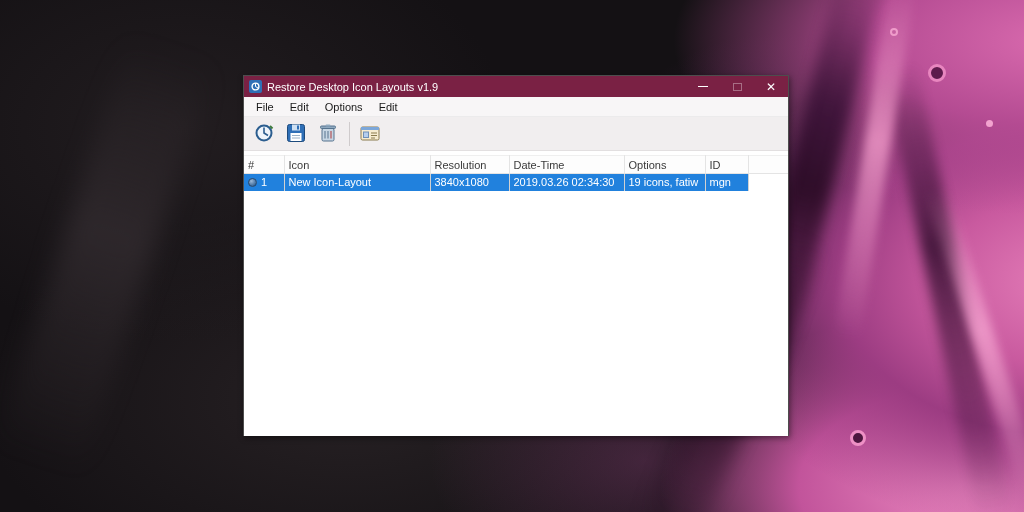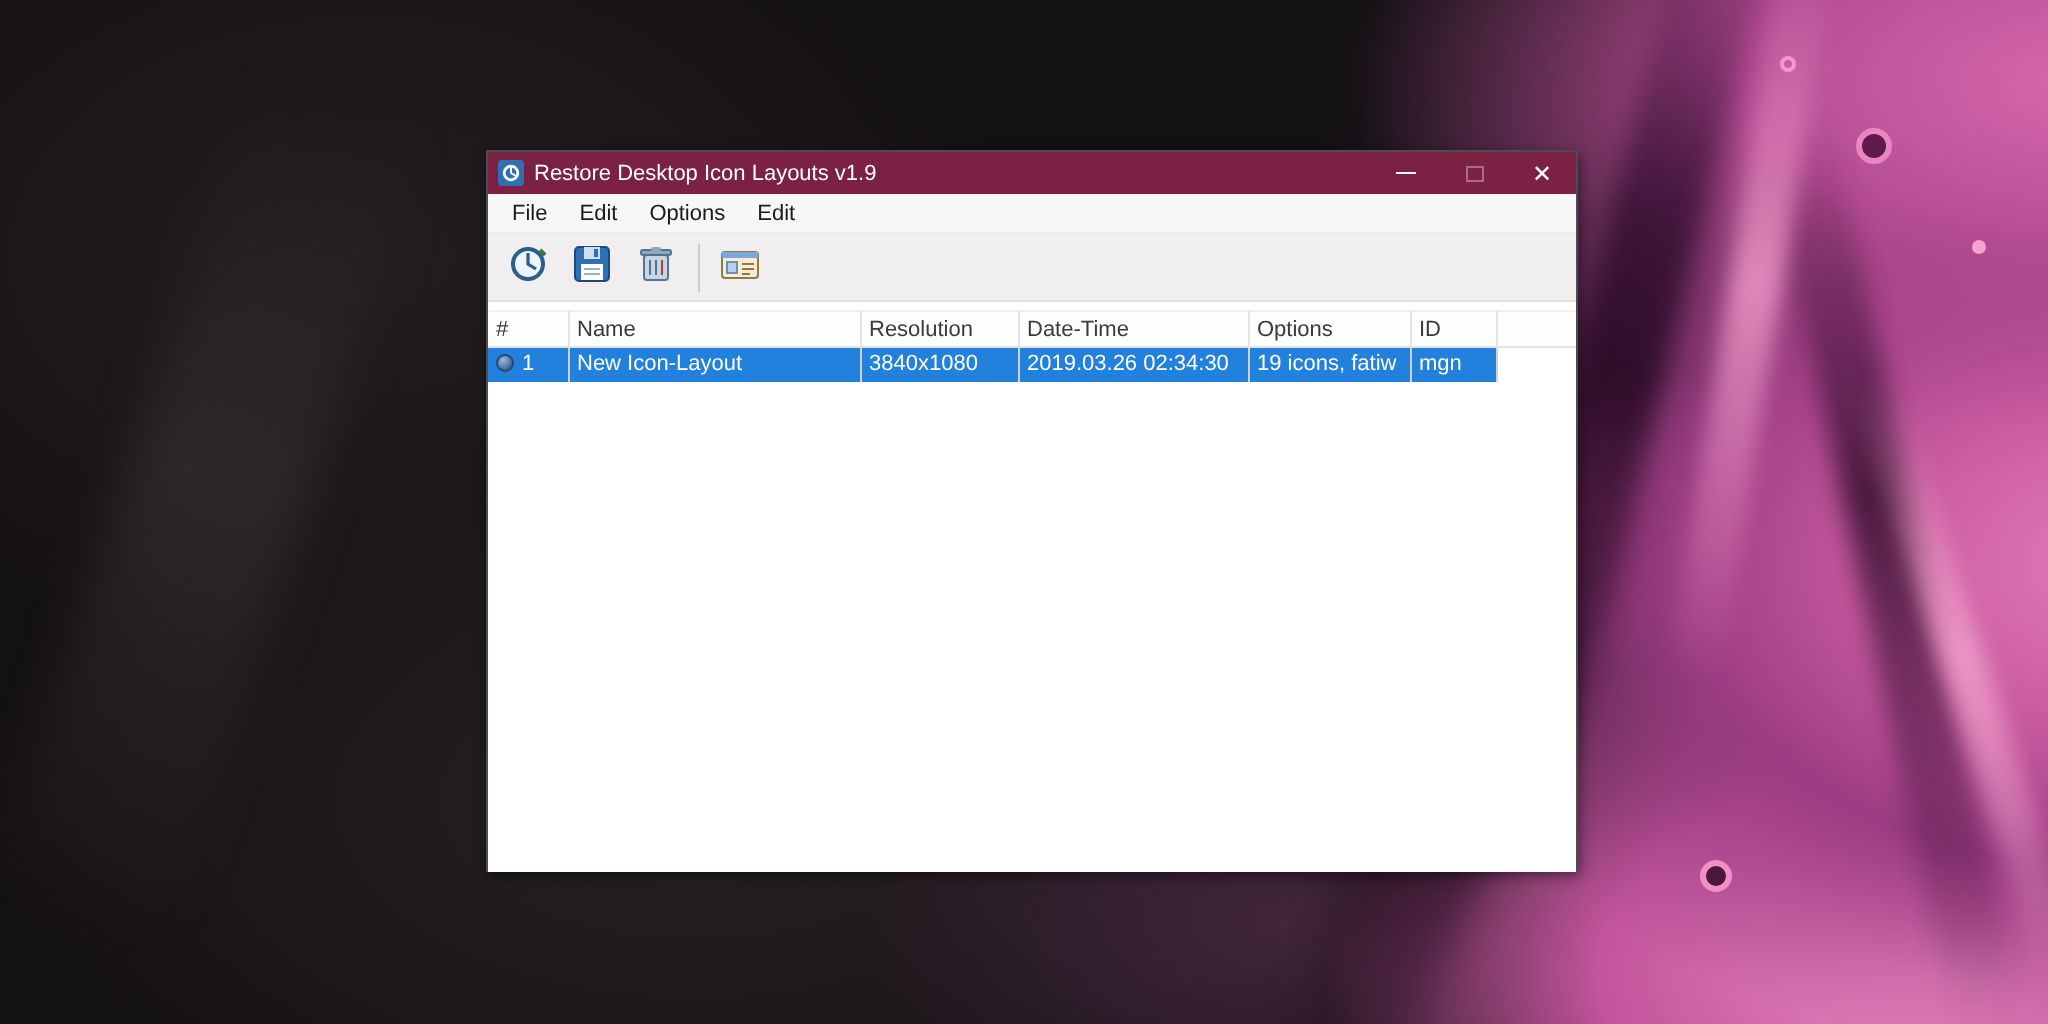--- a/index.html
+++ b/index.html
@@ -200,21 +200,21 @@
             <col class="col-name">
             <col class="col-res">
           <col class="col-date">
             <col class="col-det">
             <col class="col-id">
             <col class="col-fill">
         </colgroup>
         <thead>
           <tr>
             <th>#</th>
-            <th>Name</th>
+            <th>Icon</th>
             <th>Resolution</th>
             <th>Date-Time</th>
             <th>Options</th>
             <th>ID</th>
             <th></th>
           </tr>
         </thead>
         <tbody>
           <tr class="row-selected">
             <td><span class="bullet"></span><span>1</span></td>

